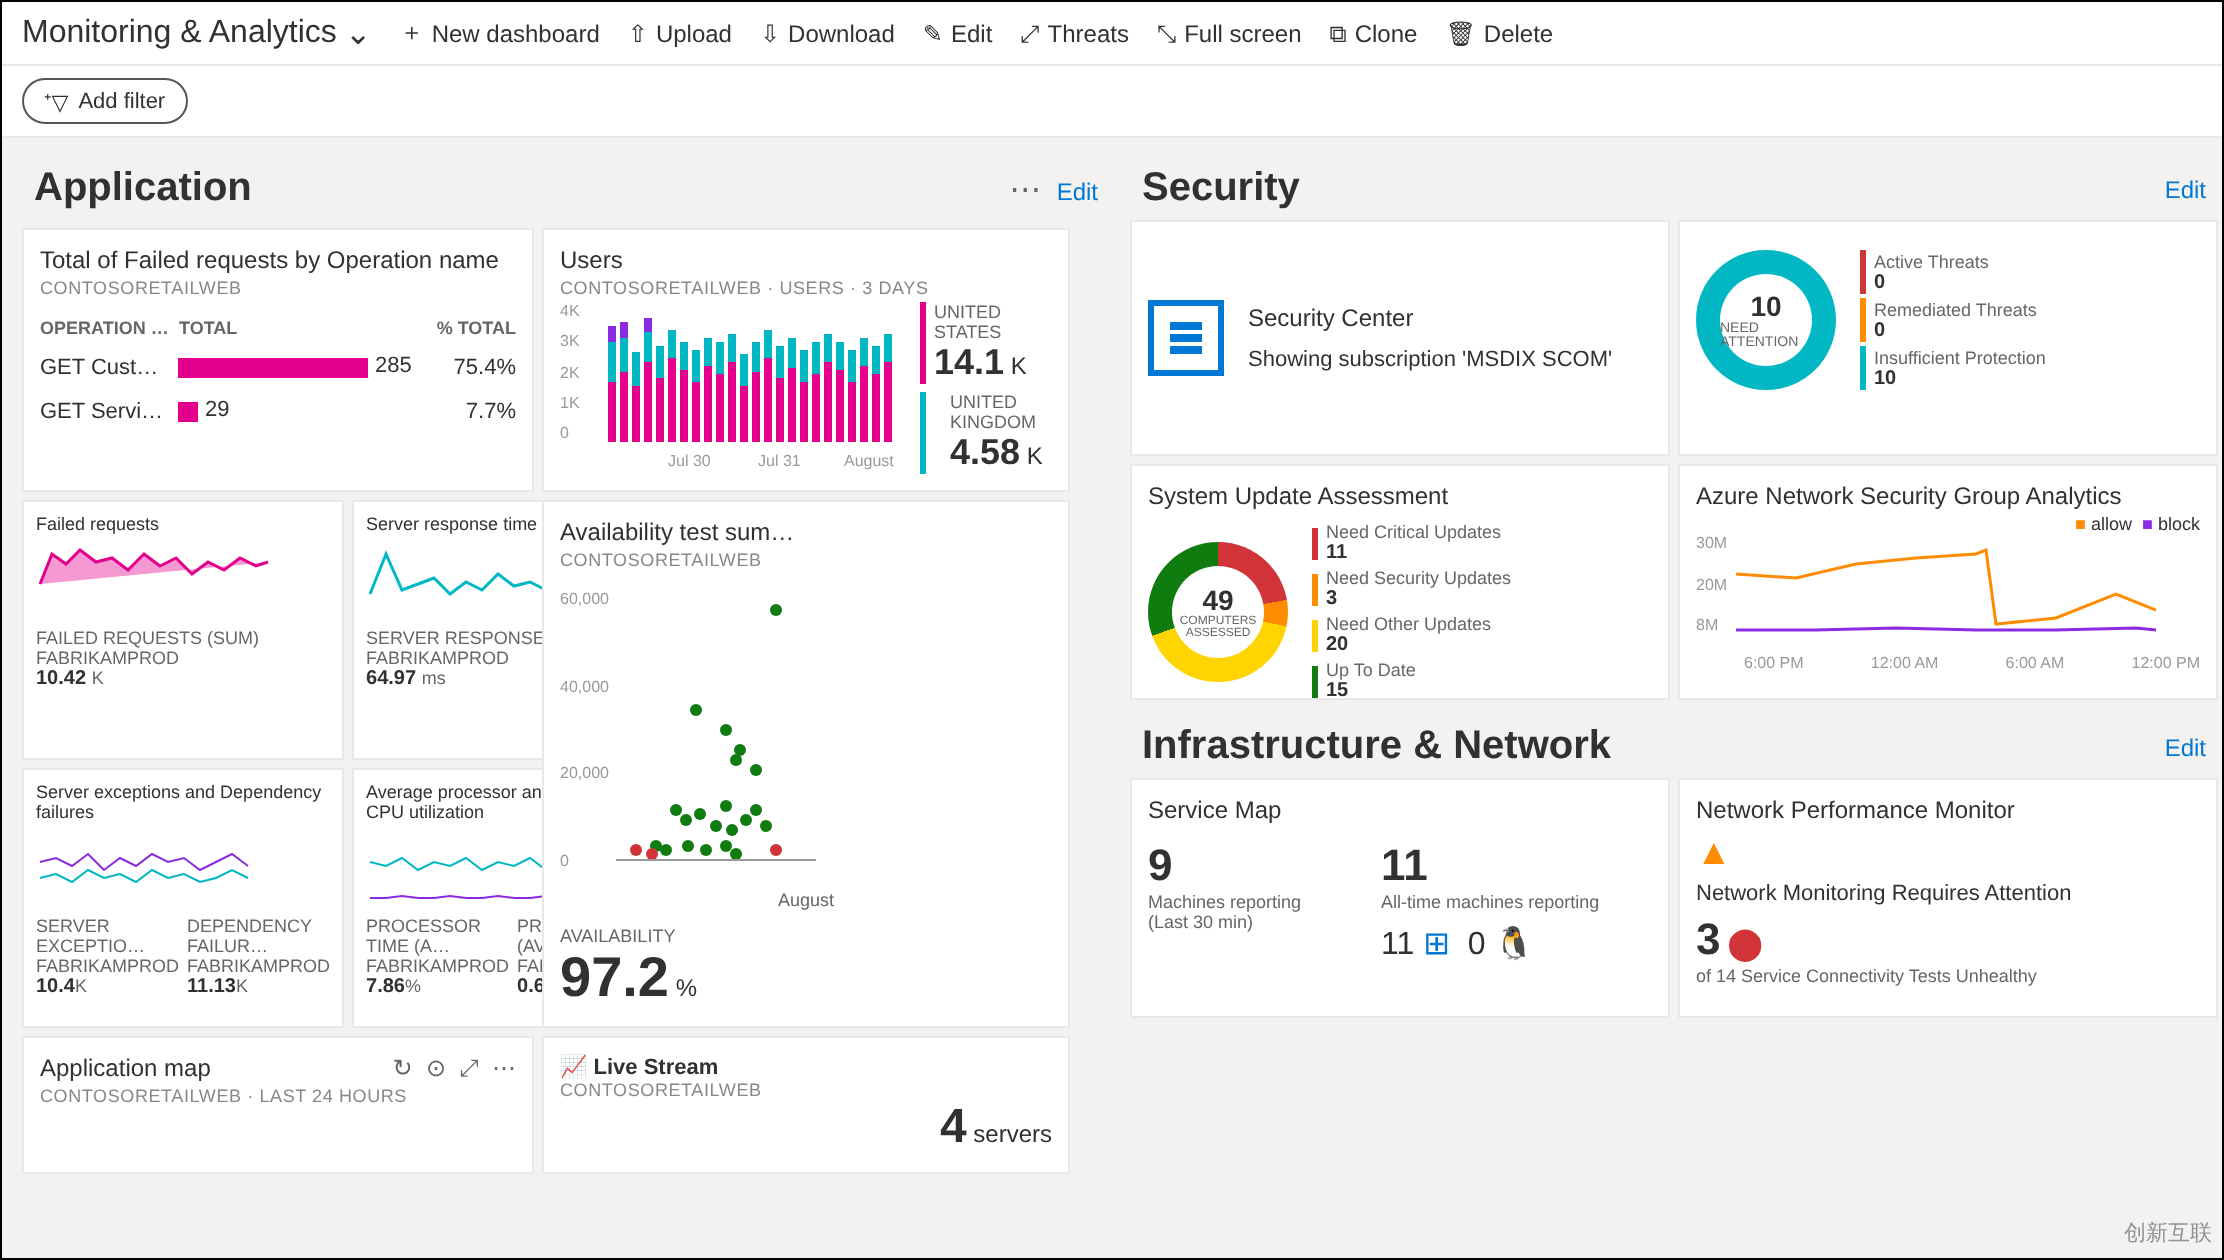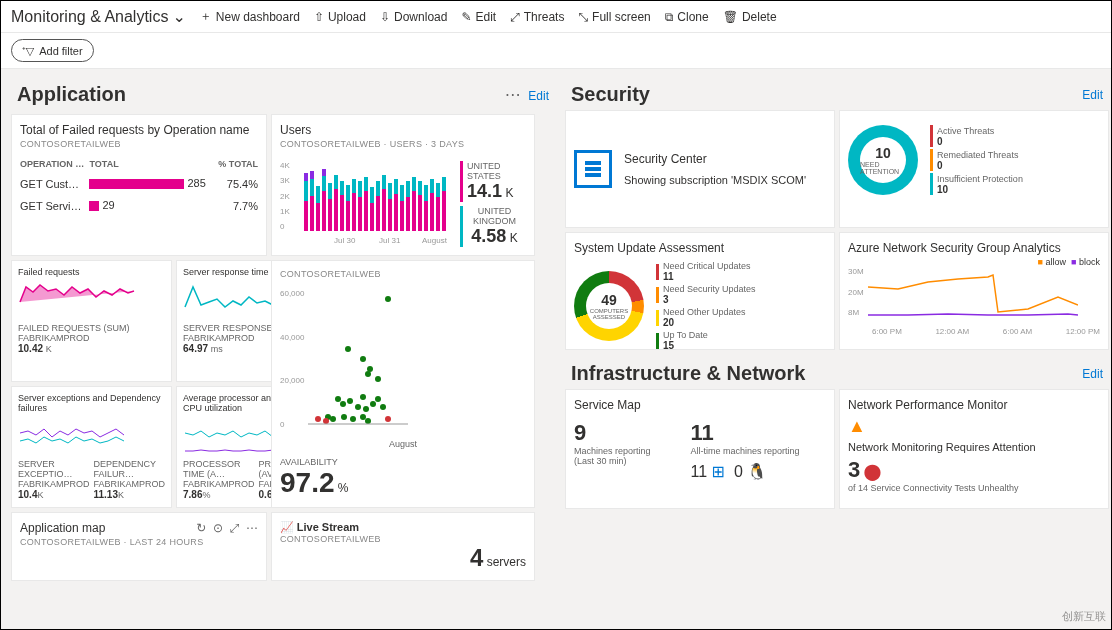--- a/index.html
+++ b/index.html
@@ -115,21 +115,21 @@
                 </td>
                 <td style="text-align:right">7.7%</td>
               </tr>
         </tbody>
           </table>
       </div>
 
       <div class="tile">
         <div class="tile-title">Users</div>
         <div class="tile-sub">CONTOSORETAILWEB · USERS · 3 DAYS</div>
-        <div style="display:flex; gap:6px; margin-top:12px;">
+        <div style="display:flex; gap:6px; margin-top:2px;">
           <div style="flex:0 0 18px; display:flex; flex-direction:column; justify-content:space-between; height:70px;">
             <span class="axis-label">4K</span>
             <span class="axis-label">3K</span>
             <span class="axis-label">2K</span>
             <span class="axis-label">1K</span>
             <span class="axis-label">0</span>
           </div>
           <svg width="150" height="84">
             <g>
               <rect x="0" y="40" width="4" height="30" fill="#e4008c"></rect>
@@ -186,21 +186,21 @@
             </g>
             <text x="30" y="82" class="axis-label" font-size="8" fill="#999">Jul 30</text>
             <text x="75" y="82" class="axis-label" font-size="8" fill="#999">Jul 31</text>
             <text x="118" y="82" class="axis-label" font-size="8" fill="#999">August</text>
           </svg>
           <div style="flex:1;">
             <div style="border-left:3px solid #e4008c; padding-left:4px;">
               <div class="tiny">UNITED STATES</div>
               <div><span class="metric-big">14.1</span> <span>K</span></div>
             </div>
-            <div style="border-left:3px solid #00b7c3; padding-left:0; margin-top:4px;text-align:center;">
+            <div style="border-left:3px solid #00b7c3; padding-left:12px; margin-top:4px;">
               <div class="tiny">UNITED KINGDOM</div>
               <div><span class="metric-big">4.58</span> <span>K</span></div>
             </div>
           </div>
         </div>
       </div>
 
       <div style="display:grid; grid-template-columns:1fr 1fr; grid-template-rows:1fr 1fr; gap:4px; grid-column:1; grid-row:2 / span 2;">
         <div class="small-tile">
           <div style="font-size:9px">Failed requests</div>
@@ -238,20 +238,21 @@
               <polyline points="2,38 10,38 18,37 26,38 34,38 42,37 50,38 58,38 66,37 74,38 82,38 90,37 98,38 106,38" stroke="#8a2be2" fill="none"></polyline>
             </svg>
           <div class="split2">
             <div><div class="tiny">PROCESSOR TIME (A…</div><div class="tiny">FABRIKAMPROD</div><b>7.86</b><span class="tiny">%</span></div>
             <div><div class="tiny">PROCESS CPU (AVG)</div><div class="tiny">FABRIKAMPROD</div><b>0.64</b><span class="tiny">%</span></div>
           </div>
         </div>
       </div>
 
       <div class="tile" style="grid-column:2; grid-row:2 / span 2;">
+        <div class="tile-title">Availability test sum…</div>
         <div class="tile-sub">CONTOSORETAILWEB</div>
         <div style="display:flex; gap:4px; margin-top:10px;">
           <div style="display:flex; flex-direction:column; justify-content:space-between; height:140px; font-size:8px; color:#999;">
             <span>60,000</span>
             <span>40,000</span>
             <span>20,000</span>
             <span>0</span>
           </div>
           <svg width="100" height="150">
             <circle cx="80" cy="10" r="3" fill="#107c10"></circle>

